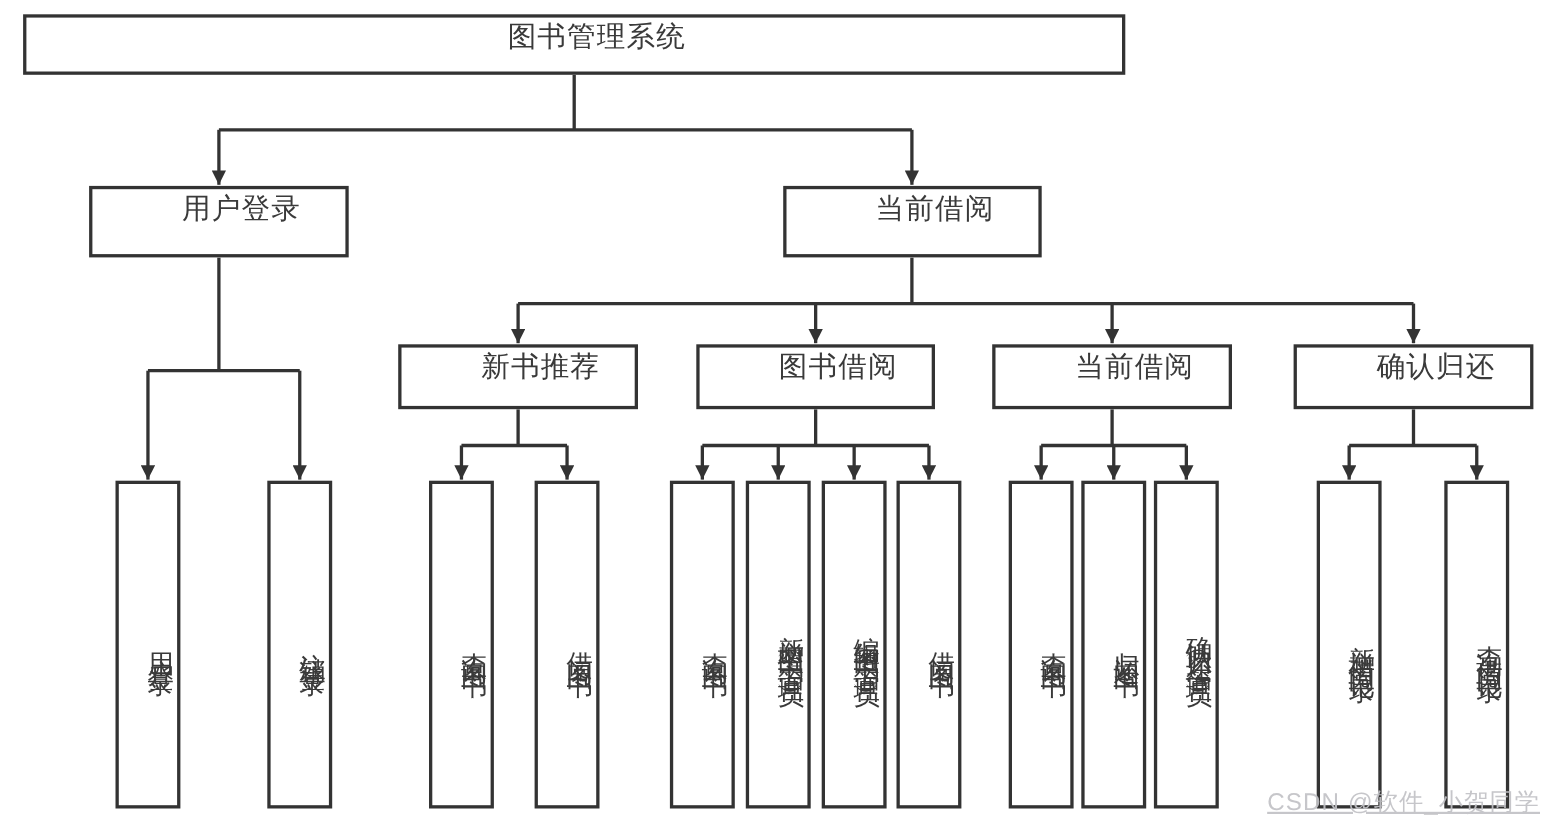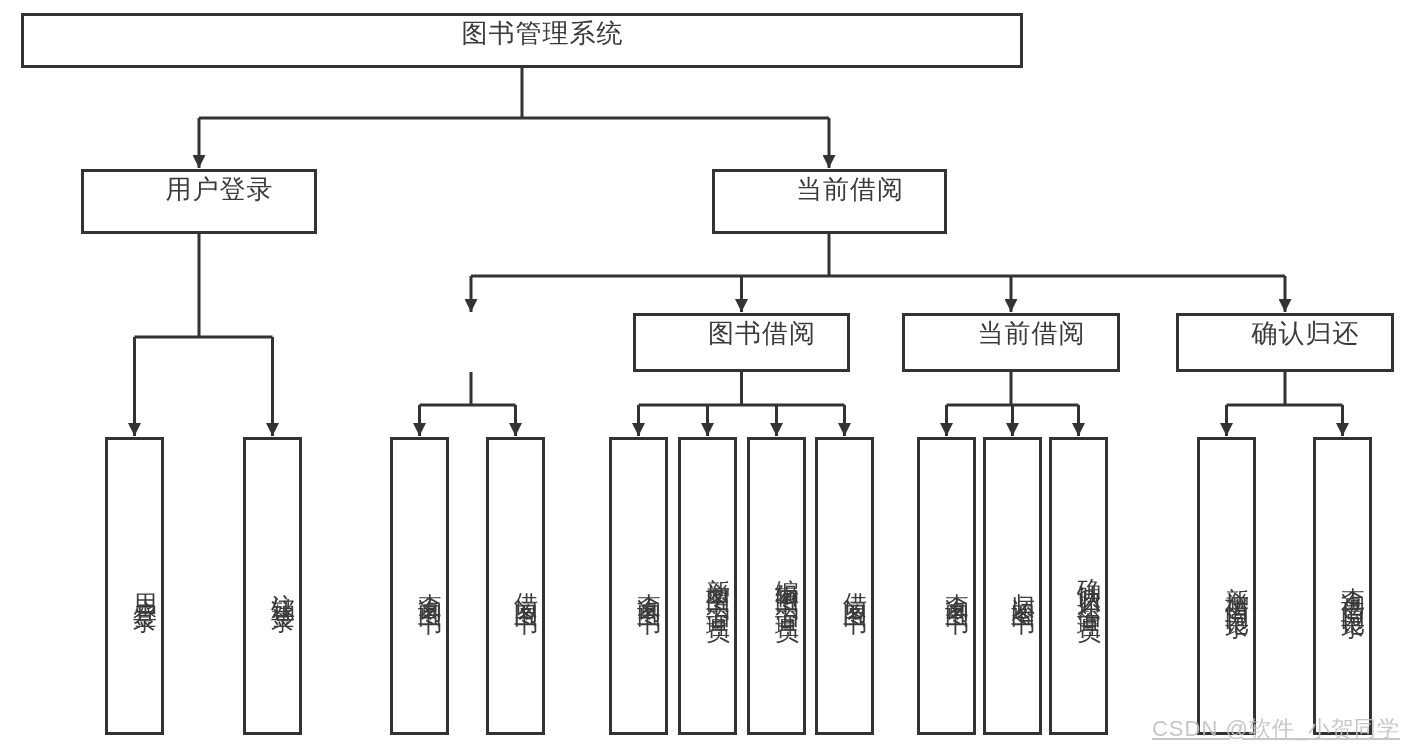--- a/index.html
+++ b/index.html
@@ -115,20 +115,23 @@
     <span>图书管理系统</span>
   </div>
 
   <div class="node" style="left:81px;top:169px;width:236px;height:65px">
     <span>用户登录</span>
   </div>
   <div class="node" style="left:712px;top:169px;width:235px;height:65px">
     <span>当前借阅</span>
   </div>
 
+  <div class="node" style="left:362px;top:313px;width:218px;height:59px">
+    <span>新书推荐</span>
+  </div>
   <div class="node" style="left:902px;top:313px;width:218px;height:59px">
     <span>当前借阅</span>
   </div>
   <div class="node" style="left:633px;top:313px;width:217px;height:59px">
     <span>图书借阅</span>
   </div>
   <div class="node" style="left:1176px;top:313px;width:218px;height:59px">
     <span>确认归还</span>
   </div>
 

